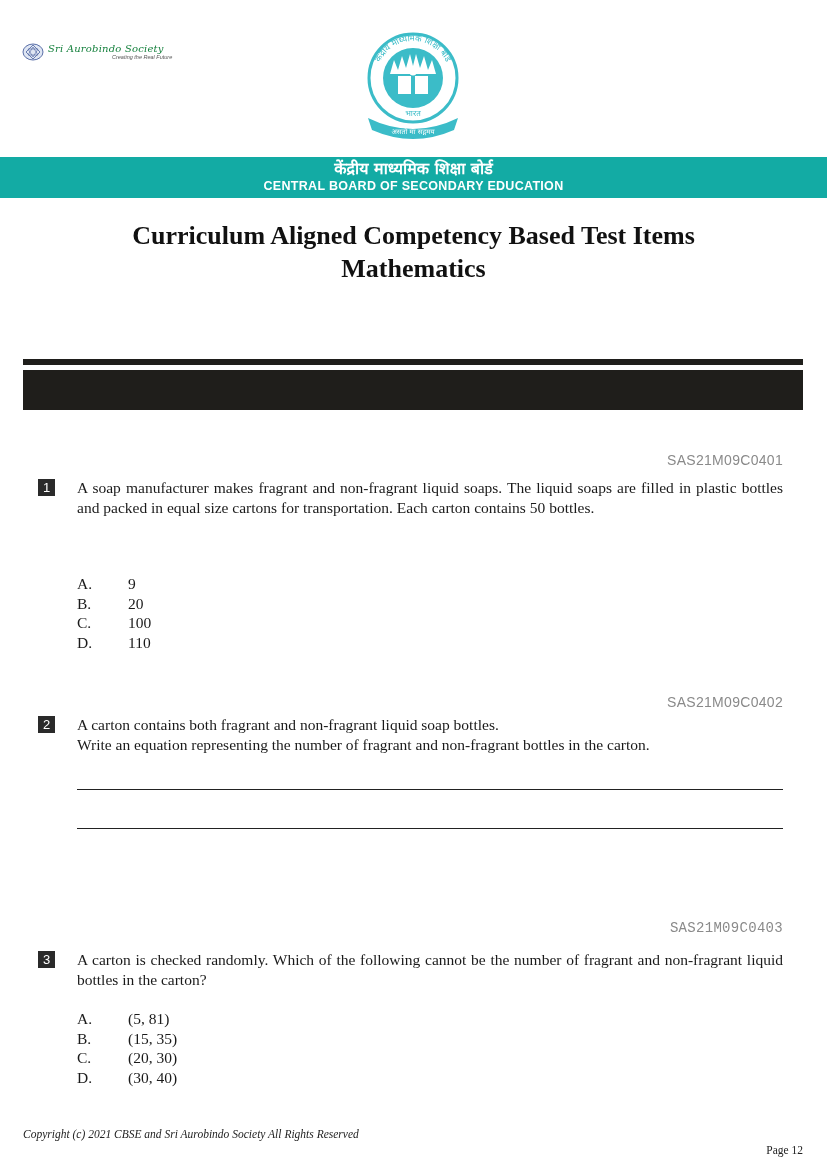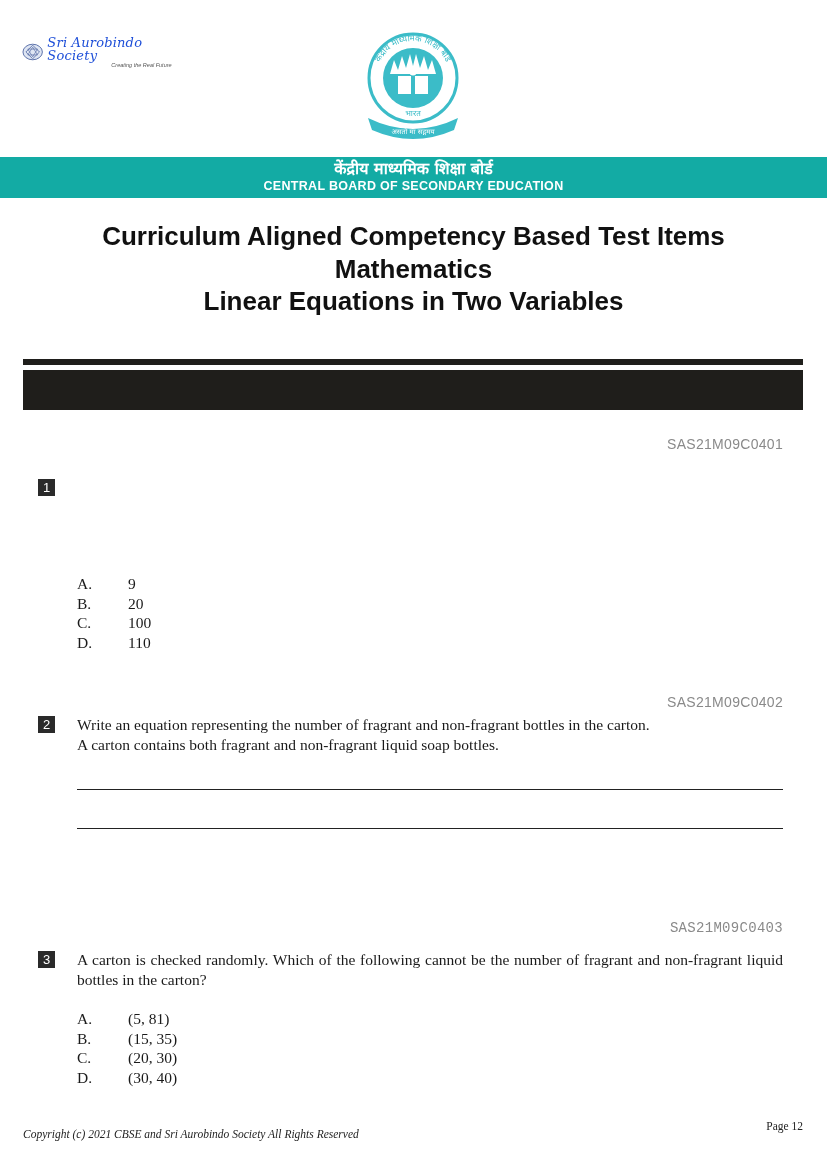--- a/index.html
+++ b/index.html
@@ -3,50 +3,50 @@
 <meta charset="utf-8">
 <style>
   html, body { margin: 0; padding: 0; background: #ffffff; }
   body { width: 827px; height: 1169px; position: relative; overflow: hidden; font-family: "Liberation Serif", "DejaVu Serif", serif; color: #1a1a1a; }
   .abs { position: absolute; }
 
   
   .sas-logo { left: 22px; top: 38px; width: 170px; height: 28px; display: flex; align-items: center; }
   .sas-emblem { width: 22px; height: 20px; }
   .sas-text { margin-left: 4px; display: flex; flex-direction: column; line-height: 1; }
-  .sas-name { font-family: "DejaVu Serif", serif; font-style: italic; font-size: 13px; color: #1d4ed8; letter-spacing: 0.2px; }
+  .sas-name { font-family: "DejaVu Serif", serif; font-style: italic; font-size: 10px; color: #15803d; letter-spacing: 0.2px; }
   .sas-tag { font-family: "Liberation Sans", sans-serif; font-style: italic; font-size: 5.5px; color: #555; margin-left: 64px; margin-top: 1px; }
 
   
   .cbse-emblem { left: 362px; top: 30px; width: 102px; height: 112px; }
 
   
   .band { left: 0; top: 157px; width: 827px; height: 41px; background: #13aba4; text-align: center; color: #ffffff; }
   .band-hindi { font-family: "DejaVu Sans", sans-serif; font-size: 16px; line-height: 20px; margin-top: 2px; font-weight: bold; }
   .band-eng { font-family: "Liberation Sans", sans-serif; font-weight: bold; font-size: 12.5px; line-height: 15px; letter-spacing: 0.3px; }
 
   
-  .titles { left: 0; top: 220px; width: 827px; text-align: center; font-family: Liberation Sans, sans-serif; font-weight: bold; }
+  .titles { left: 0; top: 220px; width: 827px; text-align: center; font-family: Liberation Serif, serif; font-weight: bold; }
   .titles div { font-size: 26px; line-height: 32.5px; color: #111; }
 
   .rule-thin { left: 23px; top: 359px; width: 780px; height: 6px; background: #1f1e1b; }
   .rule-thick { left: 23px; top: 370px; width: 780px; height: 40px; background: #1f1e1b; }
 
   
   .code { right: 44px; font-family: "Liberation Sans", sans-serif; font-size: 14px; color: #8a8a8a; letter-spacing: 0.3px; }
   .qnum { left: 38px; width: 17px; height: 17px; background: #2a2a2a; color: #fff; font-family: "Liberation Sans", sans-serif; font-size: 13px; line-height: 17px; text-align: center; }
   .qtext { left: 77px; width: 706px; font-size: 15.5px; line-height: 19.5px; text-align: justify; color: #1a1a1a; }
   .qtext p { margin: 0; }
   .opts { left: 77px; font-size: 15.5px; line-height: 19.7px; }
   .opt { display: flex; }
   .opt-letter { width: 51px; }
   .answer-line { left: 77px; width: 706px; border-bottom: 1.3px solid #222; height: 1px; }
 
   .footer-left { left: 23px; top: 1128px; font-style: italic; font-size: 11.5px; color: #222; }
-  .footer-right { right: 24px; top: 1120px; font-size: 11.5px; color: #222; }
+  .footer-right { right: 24px; top: 1144px; font-size: 11.5px; color: #222; }
 </style>
 </head>
 <body>
 
 <div class="abs sas-logo">
   <svg class="sas-emblem" viewBox="0 0 22 20">
     <ellipse cx="11" cy="10" rx="10" ry="8" fill="#dfe6f3" stroke="#5a6fa8" stroke-width="1"></ellipse>
     <polygon points="11,3 18,10 11,17 4,10" fill="none" stroke="#5a6fa8" stroke-width="0.9"></polygon>
     <polygon points="11,5 16,13 6,13" fill="none" stroke="#5a6fa8" stroke-width="0.7"></polygon>
     <polygon points="11,15 16,7 6,7" fill="none" stroke="#5a6fa8" stroke-width="0.7"></polygon>
@@ -72,29 +72,29 @@
 </svg>
 
 <div class="abs band">
   <div class="band-hindi">केंद्रीय माध्यमिक शिक्षा बोर्ड</div>
   <div class="band-eng">CENTRAL BOARD OF SECONDARY EDUCATION</div>
 </div>
 
 <div class="abs titles">
   <div>Curriculum Aligned Competency Based Test Items</div>
   <div>Mathematics</div>
-  <div>Linear Equations in Two Variables</div>
 </div>
 
 <div class="abs rule-thin"></div>
 <div class="abs rule-thick"></div>
 
-<div class="abs code" style="top:436px;">SAS21M09C0401</div>
+<div class="abs code" style="top:452px;">SAS21M09C0401</div>
 <div class="abs qnum" style="top:479px;">1</div>
 <div class="abs qtext" style="top:478px;">
+  <p>A soap manufacturer makes fragrant and non-fragrant liquid soaps. The liquid soaps are filled in plastic bottles and packed in equal size cartons for transportation. Each carton contains 50 bottles.</p>
 </div>
 <div class="abs opts" style="top:574px;">
   <div class="opt">
       <span class="opt-letter">A.</span>
       <span>9</span>
     </div>
   <div class="opt">
       <span class="opt-letter">B.</span>
       <span>20</span>
     </div>
@@ -104,22 +104,22 @@
     </div>
   <div class="opt">
       <span class="opt-letter">D.</span>
       <span>110</span>
     </div>
 </div>
 
 <div class="abs code" style="top:694px;">SAS21M09C0402</div>
 <div class="abs qnum" style="top:716px;">2</div>
 <div class="abs qtext" style="top:715px; text-align:left;">
+  <p>A carton contains both fragrant and non-fragrant liquid soap bottles.</p>
   <p>Write an equation representing the number of fragrant and non-fragrant bottles in the carton.</p>
-  <p>A carton contains both fragrant and non-fragrant liquid soap bottles.</p>
 </div>
 <div class="abs answer-line" style="top:788px;"></div>
 <div class="abs answer-line" style="top:827px;"></div>
 
 <div class="abs code" style="top:920px;font-family:Liberation Mono, monospace;">SAS21M09C0403</div>
 <div class="abs qnum" style="top:951px;">3</div>
 <div class="abs qtext" style="top:950px;">
   <p>A carton is checked randomly. Which of the following cannot be the number of fragrant and non-fragrant liquid bottles in the carton?</p>
 </div>
 <div class="abs opts" style="top:1009px;">

